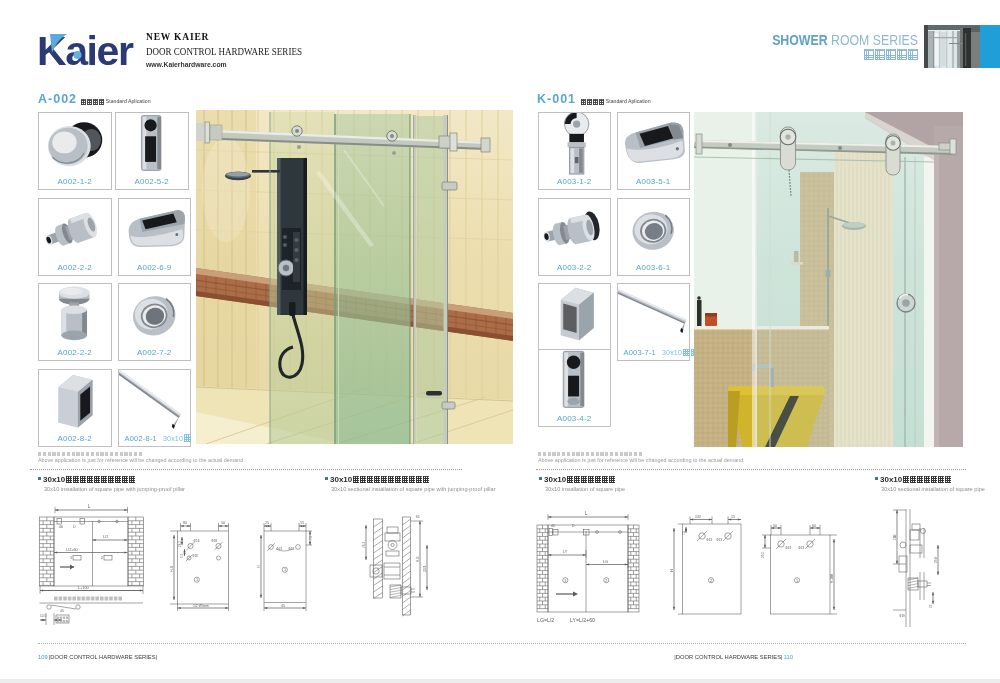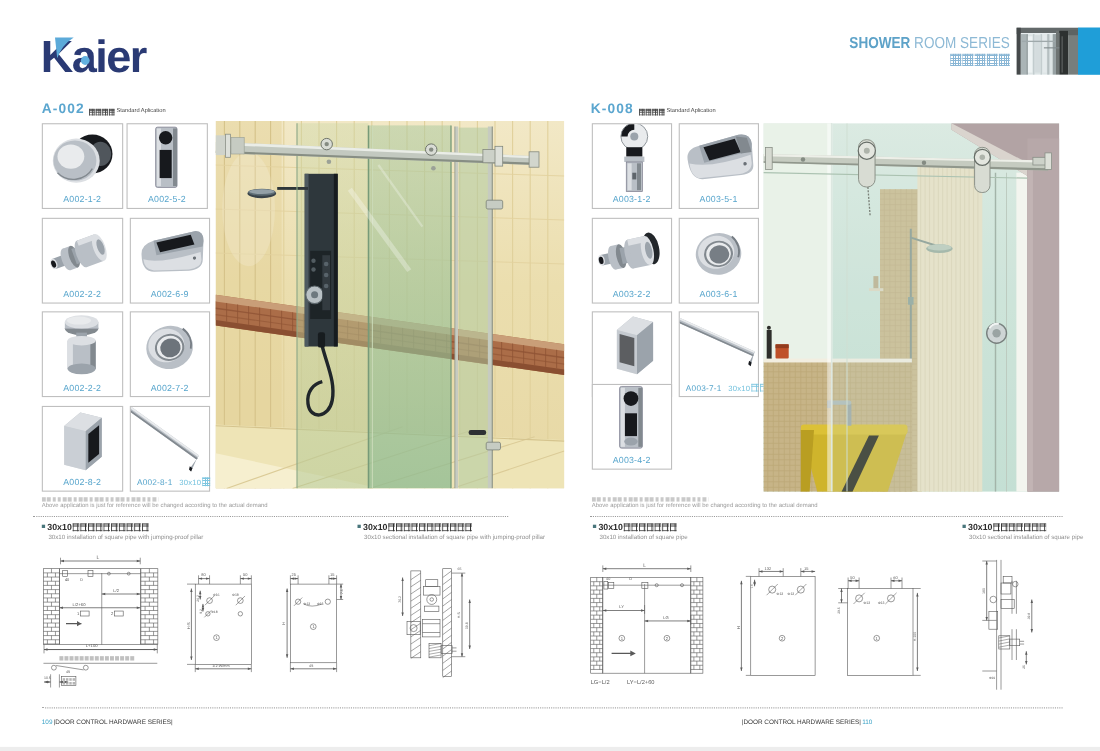--- a/index.html
+++ b/index.html
@@ -31,20 +31,28 @@
 <div id="page">
 
 <div class="abs" id="logo" style="left:37px;top:28px;width:100px;height:42px">
 <svg width="100" height="42" viewBox="0 0 100 42">
 <text x="0" y="37" font-family="Liberation Sans" font-weight="bold" font-size="41" fill="#2a3a74" letter-spacing="-1.4">Kaier</text>
 <path d="M13 6 L30 6 Q19 13 15 25 Z" fill="#5caad9"></path>
 <circle cx="40.5" cy="27" r="4" fill="#62b1e0"></circle>
 </svg>
 </div>
 
+<div class="abs" style="left:146px;top:32px;width:260px;height:40px;font-family:'Liberation Serif',serif">
+
+<div style="font-size:9.5px;font-weight:bold;letter-spacing:0.8px;color:#111">NEW KAIER</div>
+
+<div style="font-size:10.5px;letter-spacing:0;color:#222;margin-top:3.5px;transform:scaleX(0.86);transform-origin:left">DOOR CONTROL HARDWARE SERIES</div>
+
+<div style="font-family:'Liberation Sans';font-size:6.8px;font-weight:bold;color:#333;margin-top:4.5px">www.Kaierhardware.com</div>
+</div>
 
 <div class="abs" style="left:618px;top:31px;width:300px;text-align:right;white-space:nowrap;transform:scaleX(0.85);transform-origin:100% 50%">
 <span style="font-size:14.5px;font-weight:bold;color:#5da2c8">SHOWER </span><span style="font-size:14.5px;color:#8db9d5">ROOM SERIES</span>
 </div>
 
 <div class="abs cjrow" style="left:864px;top:49px;font-size:0;line-height:11px">
 <span class="cj" style="--c:#7fb0d2;width:10px;height:11px;margin-right:1px"></span>
 <span class="cj" style="--c:#7fb0d2;width:10px;height:11px;margin-right:1px"></span>
 <span class="cj" style="--c:#7fb0d2;width:10px;height:11px;margin-right:1px"></span>
 <span class="cj" style="--c:#7fb0d2;width:10px;height:11px;margin-right:1px"></span>
@@ -81,21 +89,21 @@
 <div class="abs" style="left:38px;top:92px;font-size:12.5px;font-weight:bold;color:#5ba6cf;letter-spacing:1px">A-002</div>
 
 <div class="abs cjrow" style="left:81px;top:99px;font-size:0;line-height:6px">
 <span class="cj" style="--c:#3a3a3a;width:5.2px;height:5.8px;margin-right:0.7px"></span>
 <span class="cj" style="--c:#3a3a3a;width:5.2px;height:5.8px;margin-right:0.7px"></span>
 <span class="cj" style="--c:#3a3a3a;width:5.2px;height:5.8px;margin-right:0.7px"></span>
 <span class="cj" style="--c:#3a3a3a;width:5.2px;height:5.8px"></span>
 <span style="font-size:5.2px;color:#454545;margin-left:2px;vertical-align:top;line-height:5.8px">Standard Aplication</span>
 </div>
 
-<div class="abs" style="left:537px;top:92px;font-size:12.5px;font-weight:bold;color:#5ba6cf;letter-spacing:1px">K-008</div>
+<div class="abs" style="left:537px;top:92px;font-size:12.5px;font-weight:bold;color:#5ba6cf;letter-spacing:1px">K-001</div>
 
 <div class="abs cjrow" style="left:581px;top:99px;font-size:0;line-height:6px">
 <span class="cj" style="--c:#3a3a3a;width:5.2px;height:5.8px;margin-right:0.7px"></span>
 <span class="cj" style="--c:#3a3a3a;width:5.2px;height:5.8px;margin-right:0.7px"></span>
 <span class="cj" style="--c:#3a3a3a;width:5.2px;height:5.8px;margin-right:0.7px"></span>
 <span class="cj" style="--c:#3a3a3a;width:5.2px;height:5.8px"></span>
 <span style="font-size:5.2px;color:#454545;margin-left:2px;vertical-align:top;line-height:5.8px">Standard Aplication</span>
 </div>
 
 <div id="leftgrid">

